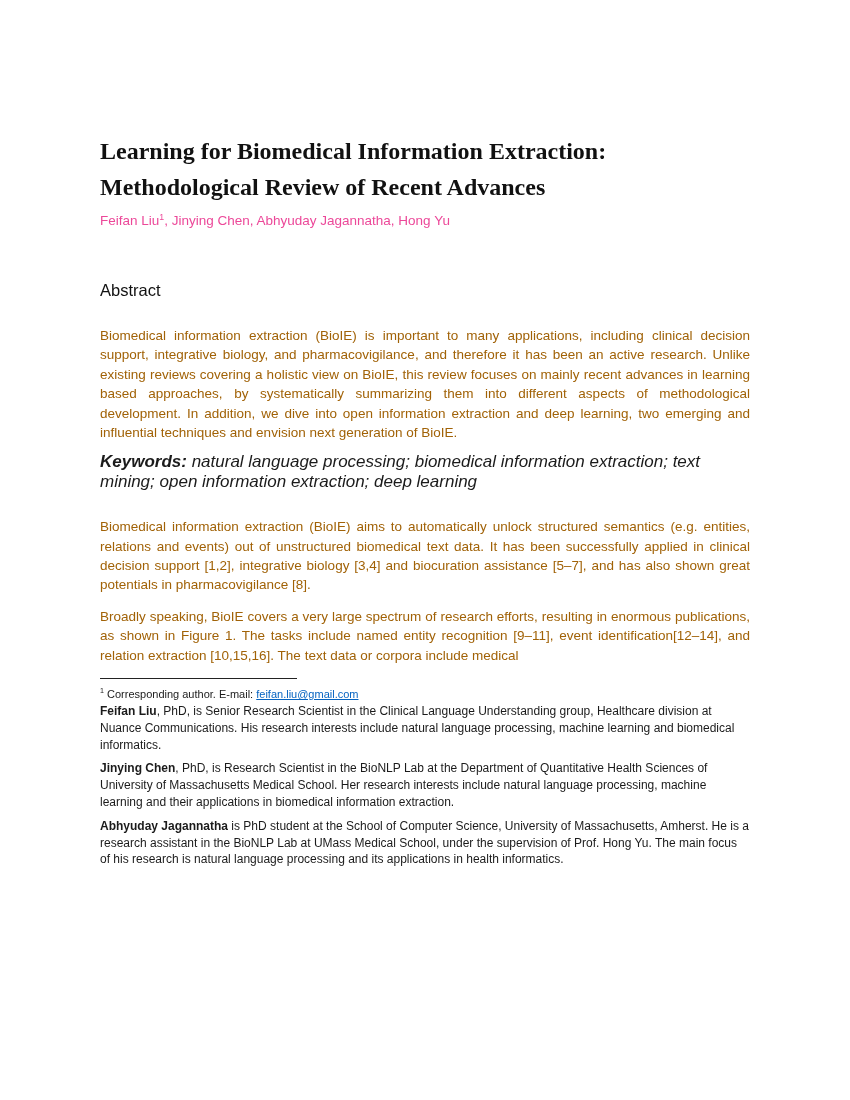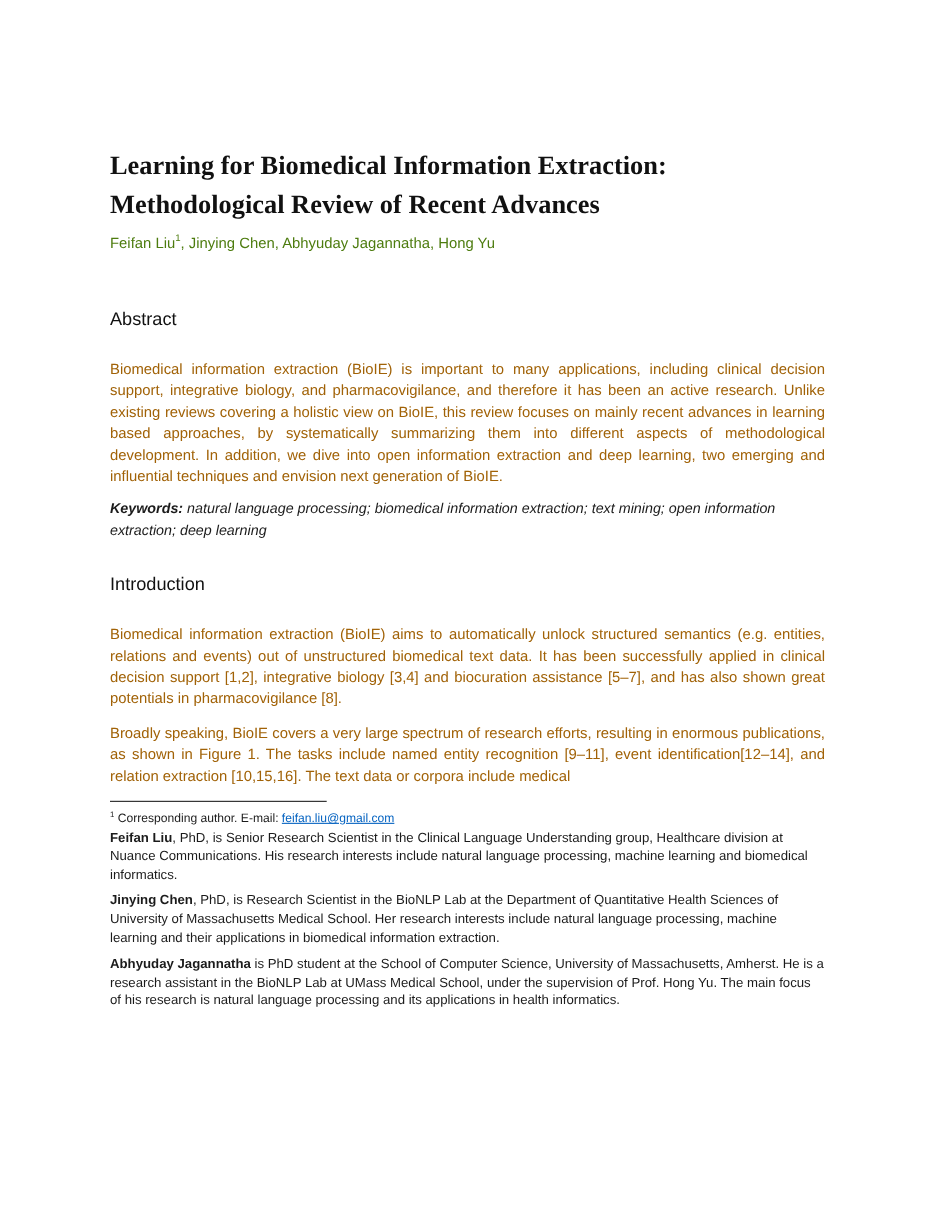--- a/index.html
+++ b/index.html
@@ -21,21 +21,21 @@
     font-size: 24px;
     line-height: 36px;
     margin: 0;
     color: #111111;
   }
   .title span { display: block; }
   .authors {
     margin: 6px 0 0 0;
     font-size: 13.5px;
     line-height: 19px;
-    color: #4d7c0f;
+    color: #ec4899;
   }
   sup { font-size: 0.65em; vertical-align: super; line-height: 0; }
   h2.section {
     font-family: "Liberation Sans", sans-serif;
     font-weight: normal;
     font-size: 16.5px;
     line-height: 20px;
     margin: 0;
     color: #111111;
   }
@@ -45,21 +45,21 @@
     font-size: 13.5px;
     line-height: 19.4px;
     margin: 0;
     text-align: justify;
     color: #a16207;
   }
   p.first-after-h { margin-top: 26px; }
   p.para-gap { margin-top: 12px; }
   p.keywords {
     margin: 10px 0 0 0;
-    font-size: 13px;
+    font-size: 17px;
     line-height: 19.4px;
     font-style: italic;
     color: #1b1b1b;
   }
   .kw-label { font-weight: bold; font-style: italic; }
   .footnote-rule {
     margin-top: 13px;
     width: 197px;
     height: 0;
     border-top: 1.5px solid #222222;
@@ -92,21 +92,20 @@
   </h1>
 
   <p class="authors"><span>Feifan Liu</span><sup>1</sup><span>, Jinying Chen, Abhyuday Jagannatha, Hong Yu</span></p>
 
   <h2 class="section abstract-h">Abstract</h2>
 
   <p class="body first-after-h">Biomedical information extraction (BioIE) is important to many applications, including clinical decision support, integrative biology, and pharmacovigilance, and therefore it has been an active research. Unlike existing reviews covering a holistic view on BioIE, this review focuses on mainly recent advances in learning based approaches, by systematically summarizing them into different aspects of methodological development. In addition, we dive into open information extraction and deep learning, two emerging and influential techniques and envision next generation of BioIE.</p>
 
   <p class="keywords"><span class="kw-label">Keywords:</span><span> natural language processing; biomedical information extraction; text mining; open information extraction; deep learning</span></p>
 
-  <h2 class="section intro-h">Introduction</h2>
 
   <p class="body first-after-h">Biomedical information extraction (BioIE) aims to automatically unlock structured semantics (e.g. entities, relations and events) out of unstructured biomedical text data. It has been successfully applied in clinical decision support [1,2], integrative biology [3,4] and biocuration assistance [5–7], and has also shown great potentials in pharmacovigilance [8].</p>
 
   <p class="body para-gap">Broadly speaking, BioIE covers a very large spectrum of research efforts, resulting in enormous publications, as shown in Figure 1. The tasks include named entity recognition [9–11], event identification[12–14], and relation extraction [10,15,16].  The text data or corpora include medical</p>
 
   <div class="footnote-rule"></div>
 
   <p class="footnote"><sup>1</sup><span> Corresponding author. E-mail: </span><a class="email" href="#" style="color: rgb(5, 99, 193);">feifan.liu@gmail.com</a></p>
 
   <div class="bios">

